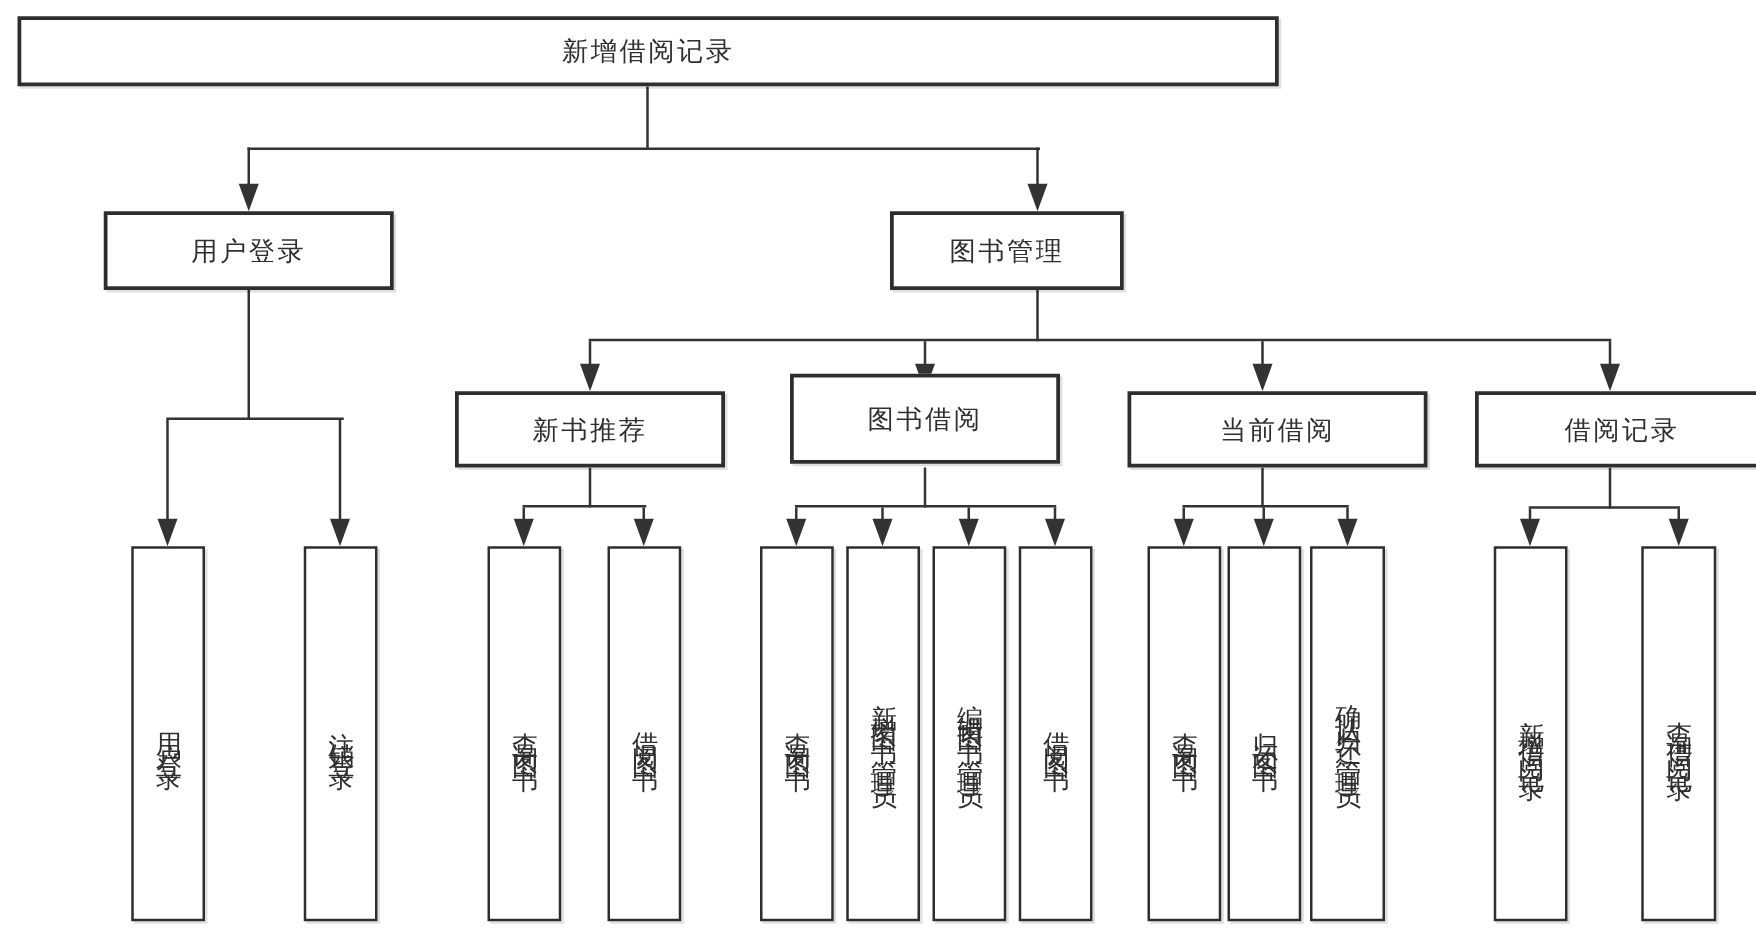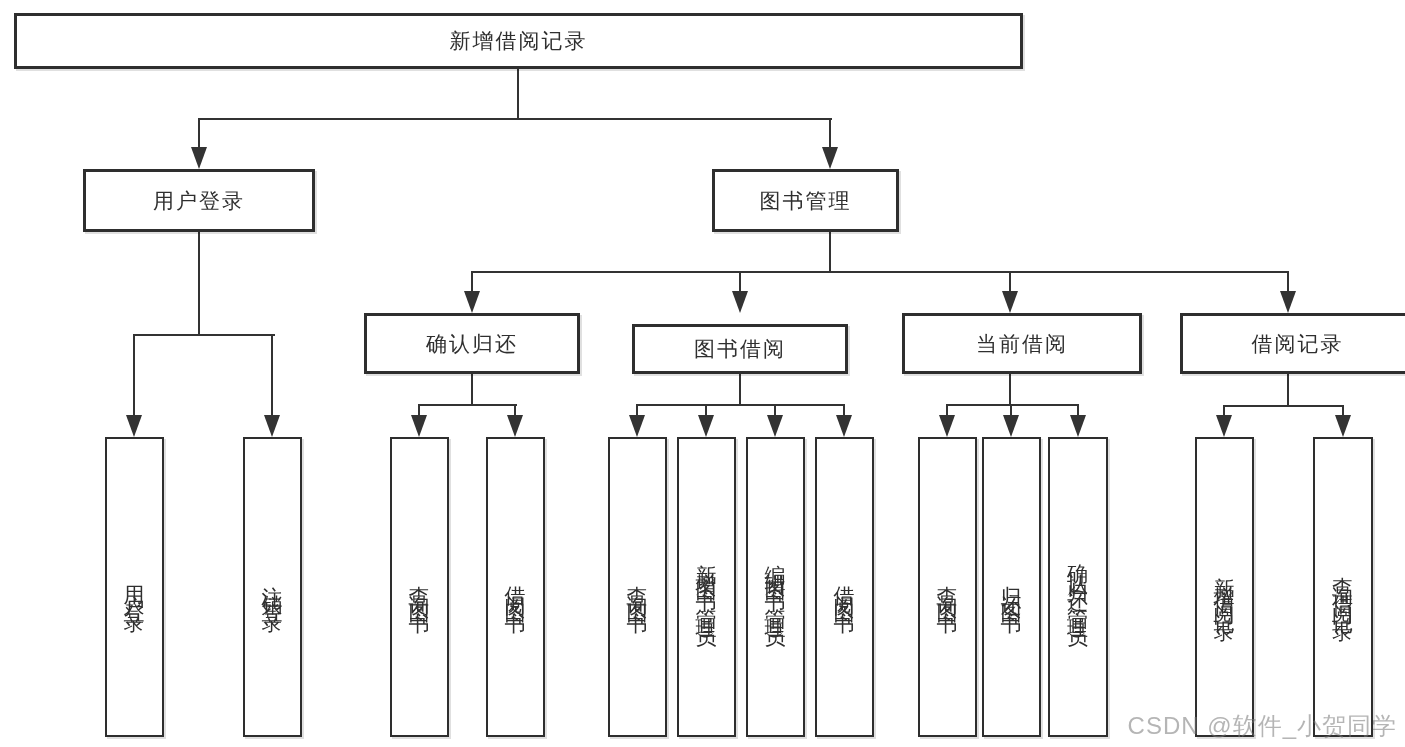--- a/index.html
+++ b/index.html
@@ -126,23 +126,23 @@
   </div>
 
   <div class="box" style="left:83px;top:169px;width:232px;height:63px">
     <span class="hlabel">用户登录</span>
   </div>
   <div class="box" style="left:712px;top:169px;width:187px;height:63px">
     <span class="hlabel">图书管理</span>
   </div>
 
   <div class="box" style="left:364px;top:313px;width:216px;height:61px">
-    <span class="hlabel">确认归还</span>
+    <span class="hlabel">新书推荐</span>
   </div>
-  <div class="box" style="left:632px;top:324px;width:216px;height:50px">
+  <div class="box" style="left:632px;top:299px;width:216px;height:72px">
     <span class="hlabel">图书借阅</span>
   </div>
   <div class="box" style="left:902px;top:313px;width:240px;height:61px">
     <span class="hlabel">当前借阅</span>
   </div>
   <div class="box" style="left:1180px;top:313px;width:235px;height:61px">
     <span class="hlabel">借阅记录</span>
   </div>
 
   <div class="box leaf" style="left:105px;top:437px;width:59px;height:300px">
@@ -182,15 +182,14 @@
     <span class="vlabel">确认归还（管理员）</span>
   </div>
 
   <div class="box leaf" style="left:1195px;top:437px;width:59px;height:300px">
     <span class="vlabel">新增借阅记录</span>
   </div>
   <div class="box leaf" style="left:1313px;top:437px;width:60px;height:300px">
     <span class="vlabel">查询借阅记录</span>
   </div>
 
-  <div class="watermark">CSDN @软件_小贺同学</div>
 
 </div>
 
 </body></html>

